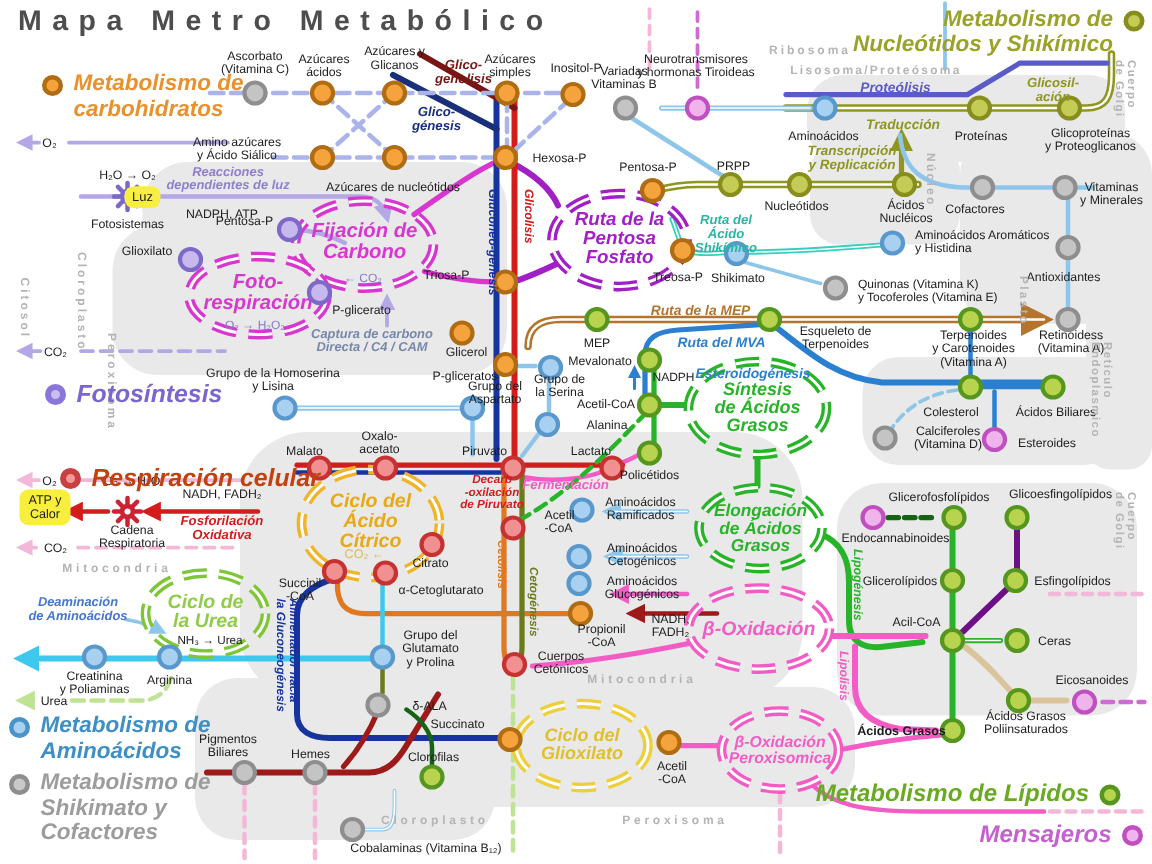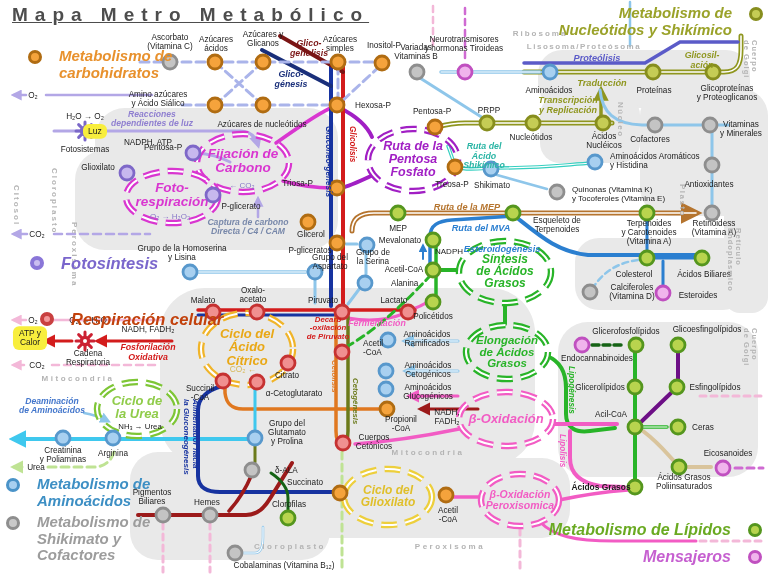--- a/index.html
+++ b/index.html
@@ -1,35 +1,35 @@
 <!DOCTYPE html>
 <html><head>
 <meta charset="utf-8">
 <style>
   html,body{margin:0;padding:0;width:768px;height:576px;overflow:hidden;background:#fff;}
   .stage{position:relative;width:768px;height:576px;background:#fff;font-family:"Liberation Sans",sans-serif;}
   svg{position:absolute;left:0;top:0;font-family:"Liberation Sans",sans-serif;}
   .title{position:absolute;left:8px;top:2px;font-size:19px;font-weight:bold;letter-spacing:7px;
-         color:#4d4d4d;background:#fff;padding:2px 12px 4px 4px;z-index:5;text-decoration:underline;}
-  .leg{position:absolute;display:flex;gap:17px;align-items:flex-start;font-weight:bold;font-style:italic;line-height:1.1;z-index:4;}
+         color:#4d4d4d;background:#fff;padding:2px 12px 4px 4px;z-index:5;}
+  .leg{position:absolute;display:flex;gap:7px;align-items:flex-start;font-weight:bold;font-style:italic;line-height:1.1;z-index:4;}
   .dot{width:14px;height:14px;border-radius:50%;box-sizing:border-box;flex:0 0 auto;margin-top:2px;}
   .leg-carb{left:28px;top:48px;font-size:15px;color:#e8912d;}
   .leg-carb .dot{background:#f5a33c;border:3px solid #b06c12;}
   .leg-nuc{top:5px;right:5px;font-size:15px;color:#9aa229;}
   .leg-nuc .txt{text-align:right;}
   .leg-nuc .dot{background:#c5cc55;border:3px solid #878e1e;}
   .leg-foto{left:30px;top:254px;font-size:16.5px;color:#7a66cc;}
   .leg-foto .dot{background:#cabdf0;border:4px solid #8a76d8;}
   .leg-resp{left:40px;top:282px;font-size:16.5px;color:#c2410c;margin-top:28px;}
   .leg-resp .dot{background:#f4989a;border:4px solid #c94040;}
   .leg-aa{left:6px;top:476px;font-size:15px;color:#3d8fc4;}
   .leg-aa .dot{background:#a8d0f0;border:3px solid #4a93c8;}
   .leg-vit{left:6px;top:514px;font-size:15px;color:#9c9c9c;}
   .leg-vit .dot{background:#c9c9c9;border:3px solid #8e8e8e;}
-  .leg-lip{right:6px;top:521px;font-size:16px;color:#6aaa22;}
+  .leg-lip{right:21px;top:521px;font-size:16px;color:#6aaa22;}
   .leg-msg{right:6px;top:548px;font-size:16px;color:#c65fd0;margin-left:20px;}
   .leg-lip .dot{background:#b8d44e;border:3px solid #55961e;}
   .leg-msg .dot{background:#f0b4ec;border:3px solid #c050c0;}
 </style>
 </head>
 <body>
 
 <div class="stage">
   <svg id="metro" width="768" height="576" viewBox="0 0 768 576">
       <defs>

